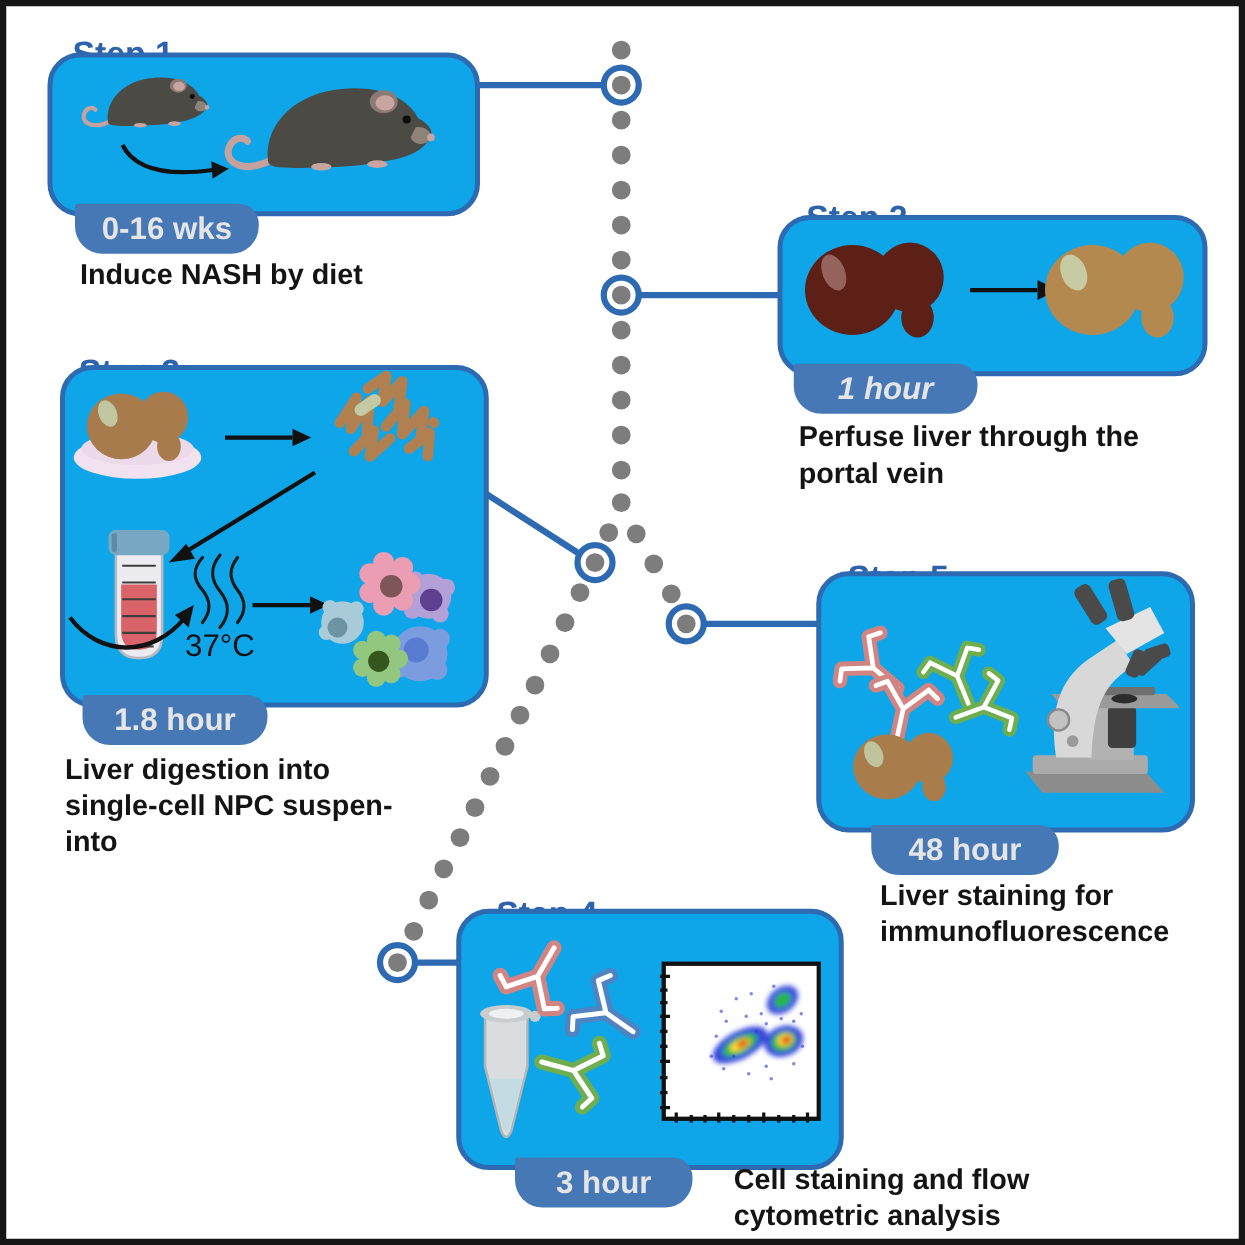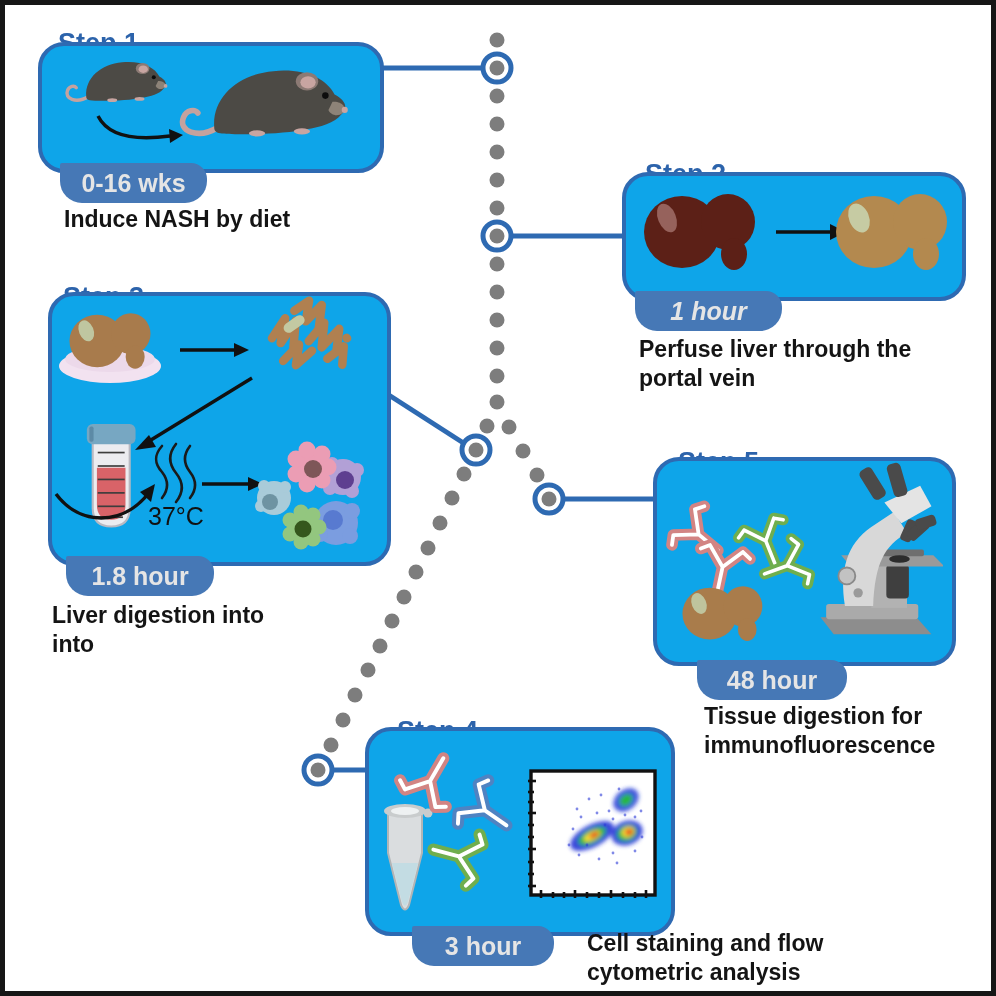--- a/index.html
+++ b/index.html
@@ -274,20 +274,21 @@
               <circle cx="249" cy="216" r="7.5"></circle>
               <circle cx="261" cy="219" r="7.5"></circle>
           </g>
           <circle cx="251" cy="233" r="8.5" fill="#35571d"></circle>
         </g>
       </svg>
     </div>
     <div class="badge" id="g3">1.8 hour</div>
     <div class="cap" id="c3">
       <span>Liver digestion into</span>
+      <span>single-cell NPC suspen-</span>
       <span>into</span>
     </div>
   </section>
 
   <section class="step">
     <h2 class="t" id="t5">Step 5</h2>
     <div class="box" id="b5">
       <svg width="286" height="192" viewBox="0 0 286 192">
         <defs>
           <path id="ab5" d="M0,26 L0,2 L-16,-16 M-16,-16 L-24,-11 M0,2 L16,-16 M16,-16 L24,-11"></path>
@@ -333,21 +334,21 @@
             <rect x="106" y="56" width="12" height="26" rx="4" transform="rotate(48 112 69)"></rect>
             <rect x="114" y="50" width="12" height="22" rx="4" transform="rotate(72 120 61)"></rect>
           </g>
           <circle cx="36" cy="118" r="9" fill="#c2c2c2" stroke="#8a8a8a" stroke-width="2"></circle>
           <circle cx="48" cy="136" r="5" fill="#9a9a9a"></circle>
         </g>
       </svg>
     </div>
     <div class="badge" id="g5">48 hour</div>
     <div class="cap" id="c5">
-      <span>Tissue digestion for</span>
+      <span>Liver staining for</span>
       <span>immunofluorescence</span>
     </div>
   </section>
 
   <section class="step">
     <h2 class="t" id="t4">Step 4</h2>
     <div class="box" id="b4">
       <svg width="293" height="192" viewBox="0 0 293 192">
         <defs>
           <path id="ab4" d="M0,26 L0,2 L-16,-16 M-16,-16 L-24,-11 M0,2 L16,-16 M16,-16 L24,-11"></path>

